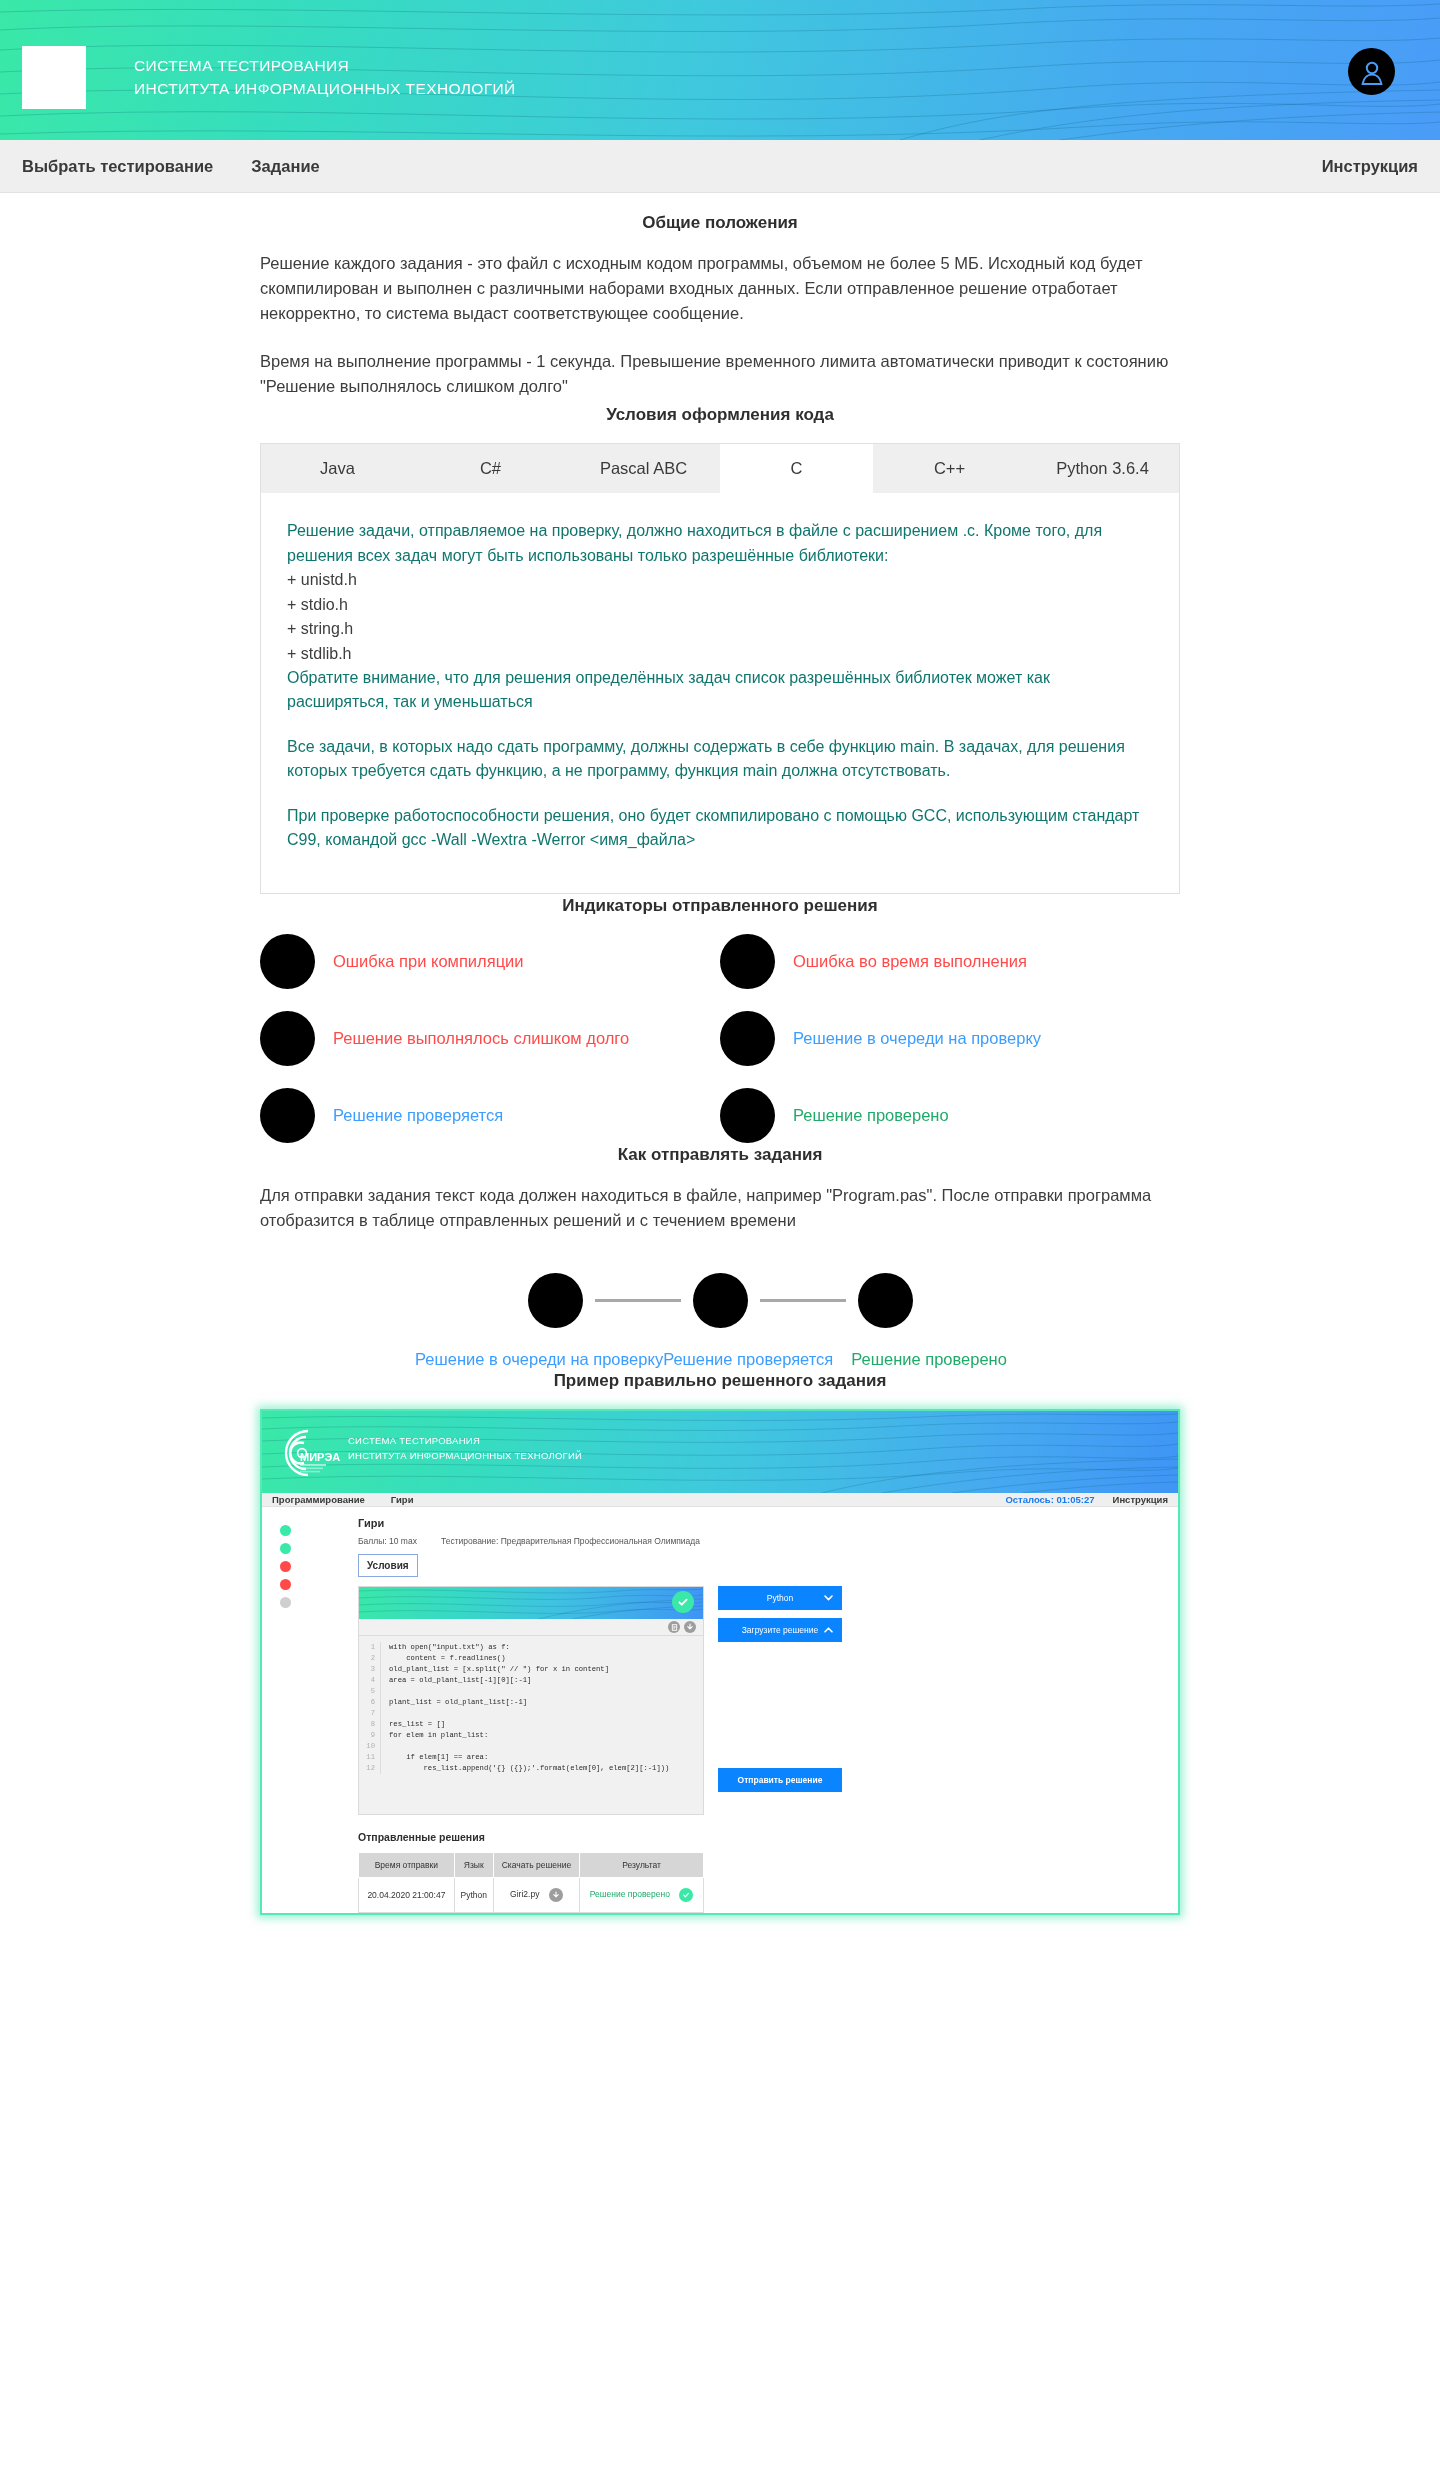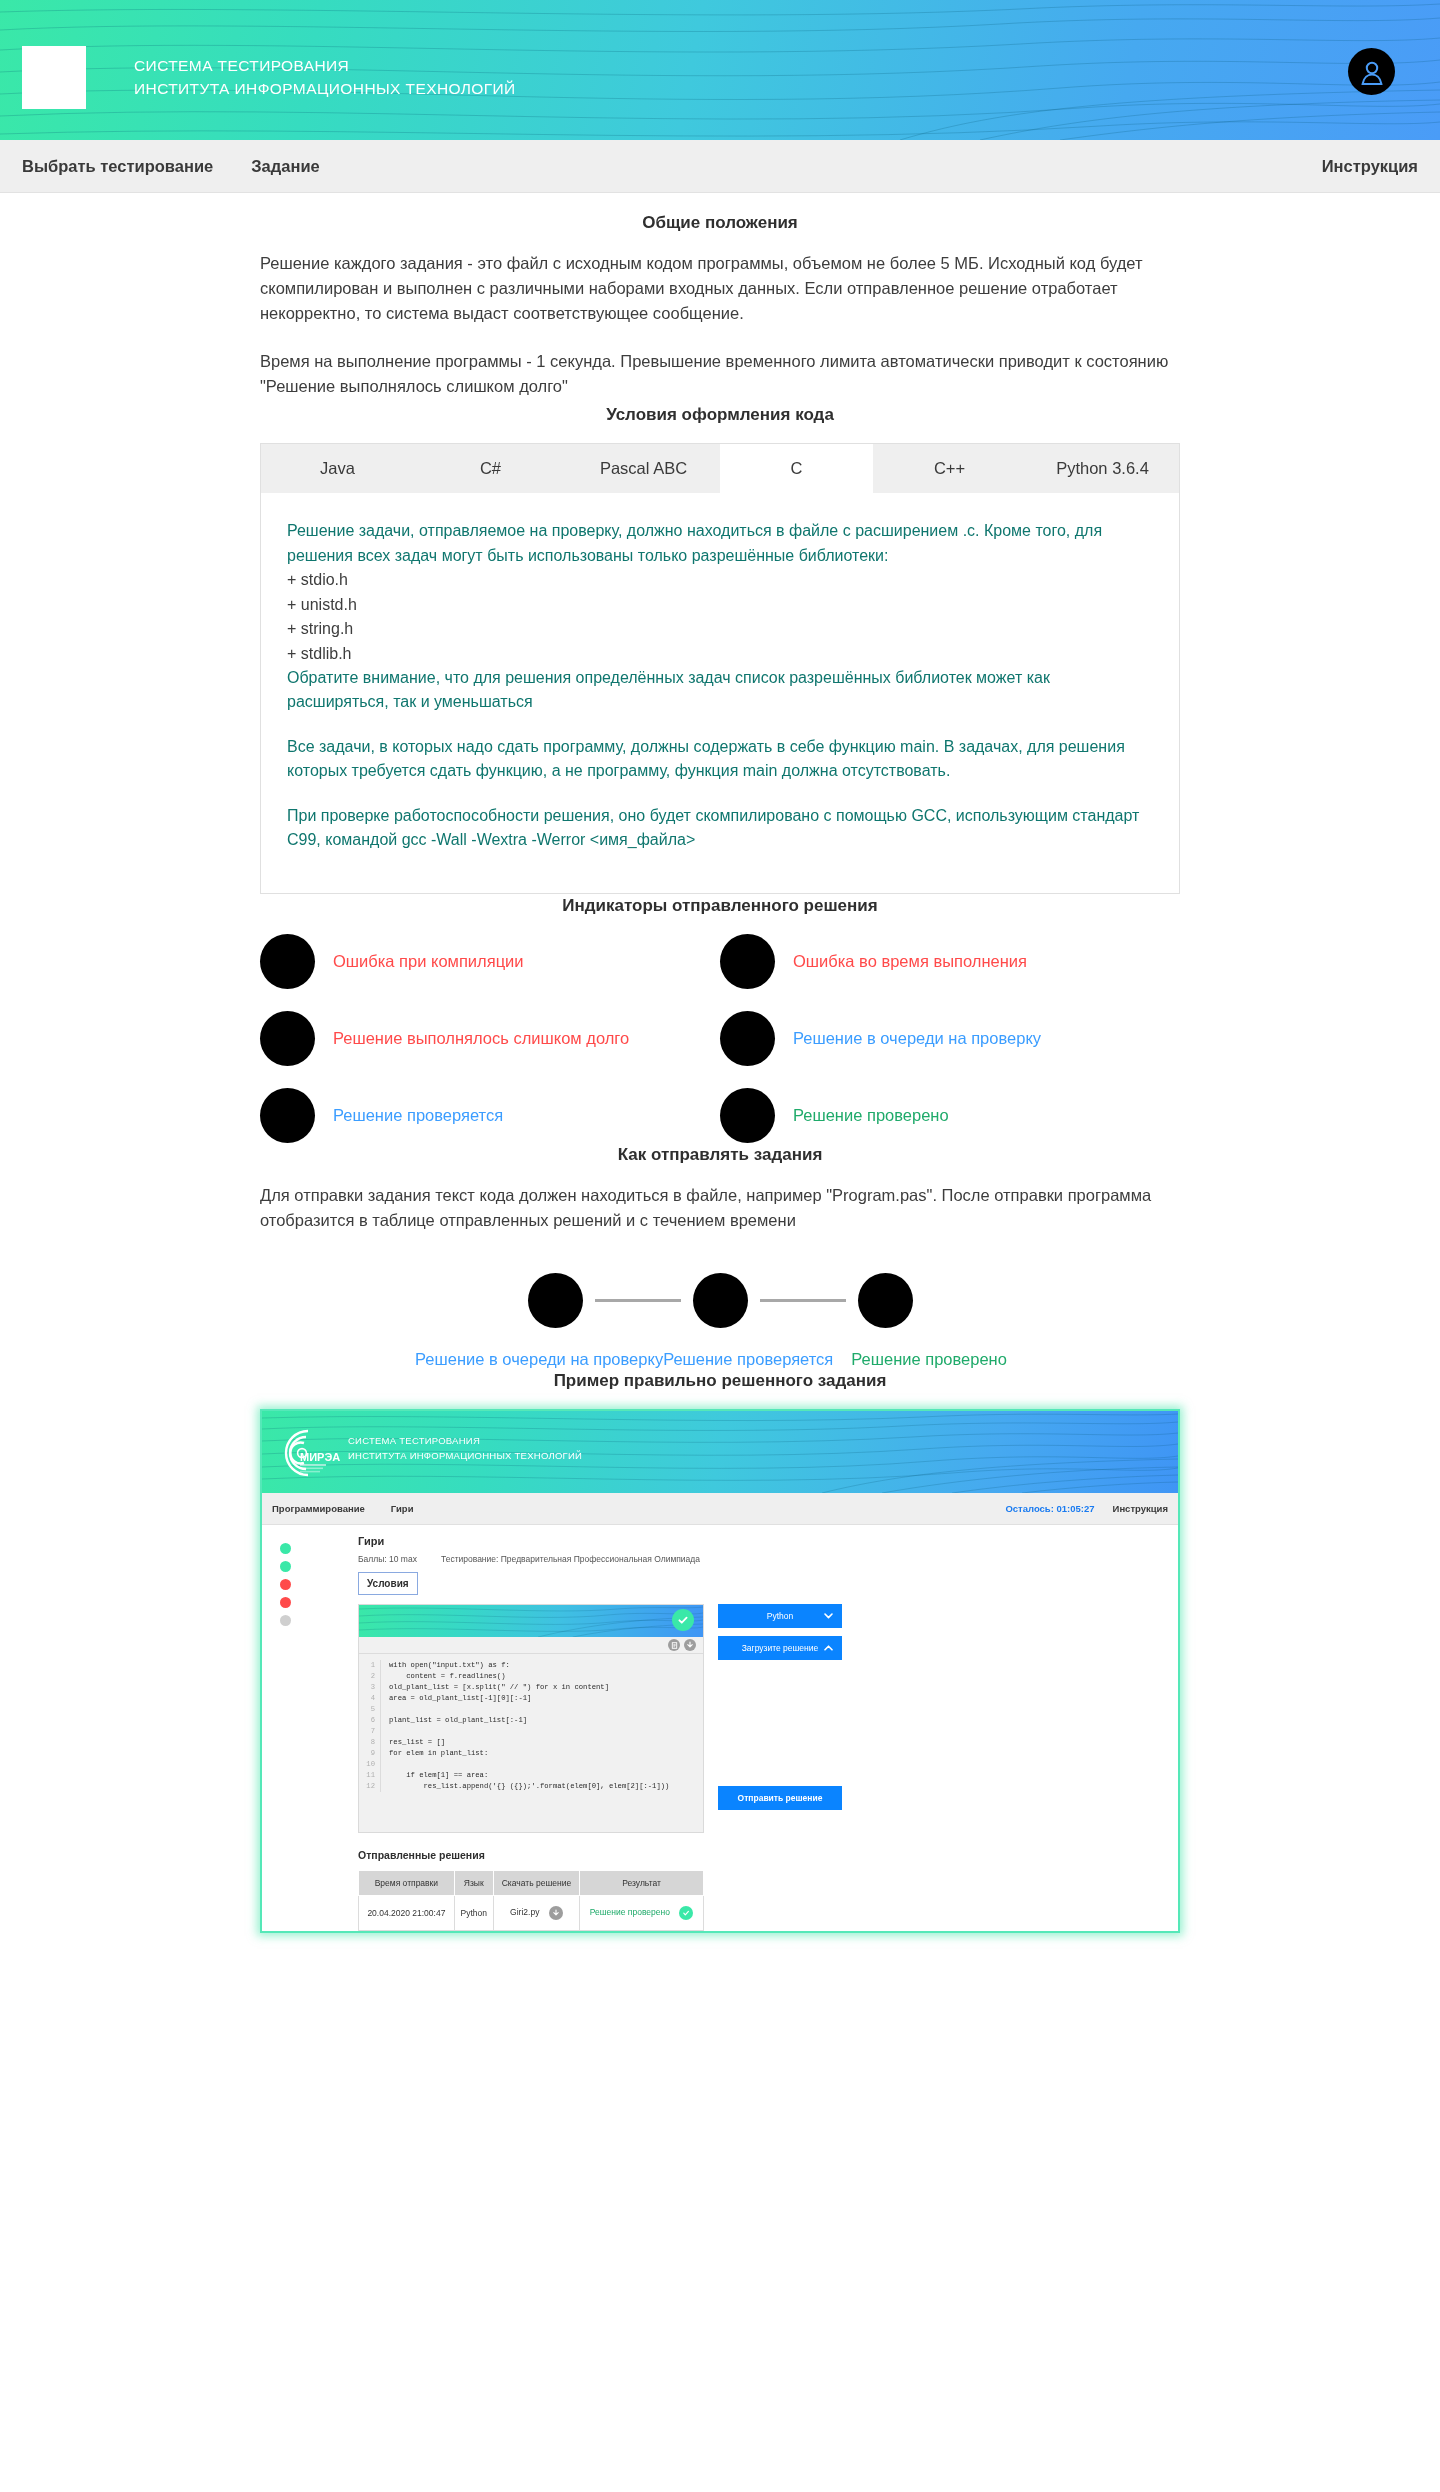--- a/index.html
+++ b/index.html
@@ -179,21 +179,21 @@
   .mirea-logo { position: absolute; left: 16px; top: 16px; width: 62px; height: 52px; }
   .shot-titles {
     position: absolute;
     left: 86px; top: 23px;
     color: #fff;
     font-size: 9.5px;
     line-height: 1.5;
     letter-spacing: .25px;
   }
   .shot-nav {
-    height: 32px;
+    height: 14px;
     background: #efefef;
     border-bottom: 1px solid #e0e0e0;
     display: flex;
     align-items: center;
     padding: 0 10px;
     font-size: 9.5px;
     font-weight: bold;
     color: #3a3a3a;
   }
   .shot-nav .item { margin-right: 26px; white-space: nowrap; }
@@ -385,22 +385,22 @@
     <div class="tabs">
       <div class="tab">Java</div>
       <div class="tab">C#</div>
       <div class="tab">Pascal ABC</div>
       <div class="tab active">C</div>
       <div class="tab">C++</div>
       <div class="tab">Python 3.6.4</div>
     </div>
     <div class="tab-panel">
       <p>Решение задачи, отправляемое на проверку, должно находиться в файле с расширением .c. Кроме того, для решения всех задач могут быть использованы только разрешённые библиотеки:</p>
+      <div class="lib">+ unistd.h</div>
       <div class="lib">+ stdio.h</div>
-      <div class="lib">+ unistd.h</div>
       <div class="lib">+ string.h</div>
       <div class="lib">+ stdlib.h</div>
       <p>Обратите внимание, что для решения определённых задач список разрешённых библиотек может как расширяться, так и уменьшаться</p>
       <div class="gap"></div>
       <p>Все задачи, в которых надо сдать программу, должны содержать в себе функцию main. В задачах, для решения которых требуется сдать функцию, а не программу, функция main должна отсутствовать.</p>
       <div class="gap"></div>
       <p>При проверке работоспособности решения, оно будет скомпилировано с помощью GCC, использующим стандарт C99, командой gcc -Wall -Wextra -Werror &lt;имя_файла&gt;</p>
     </div>
   </div>
 

